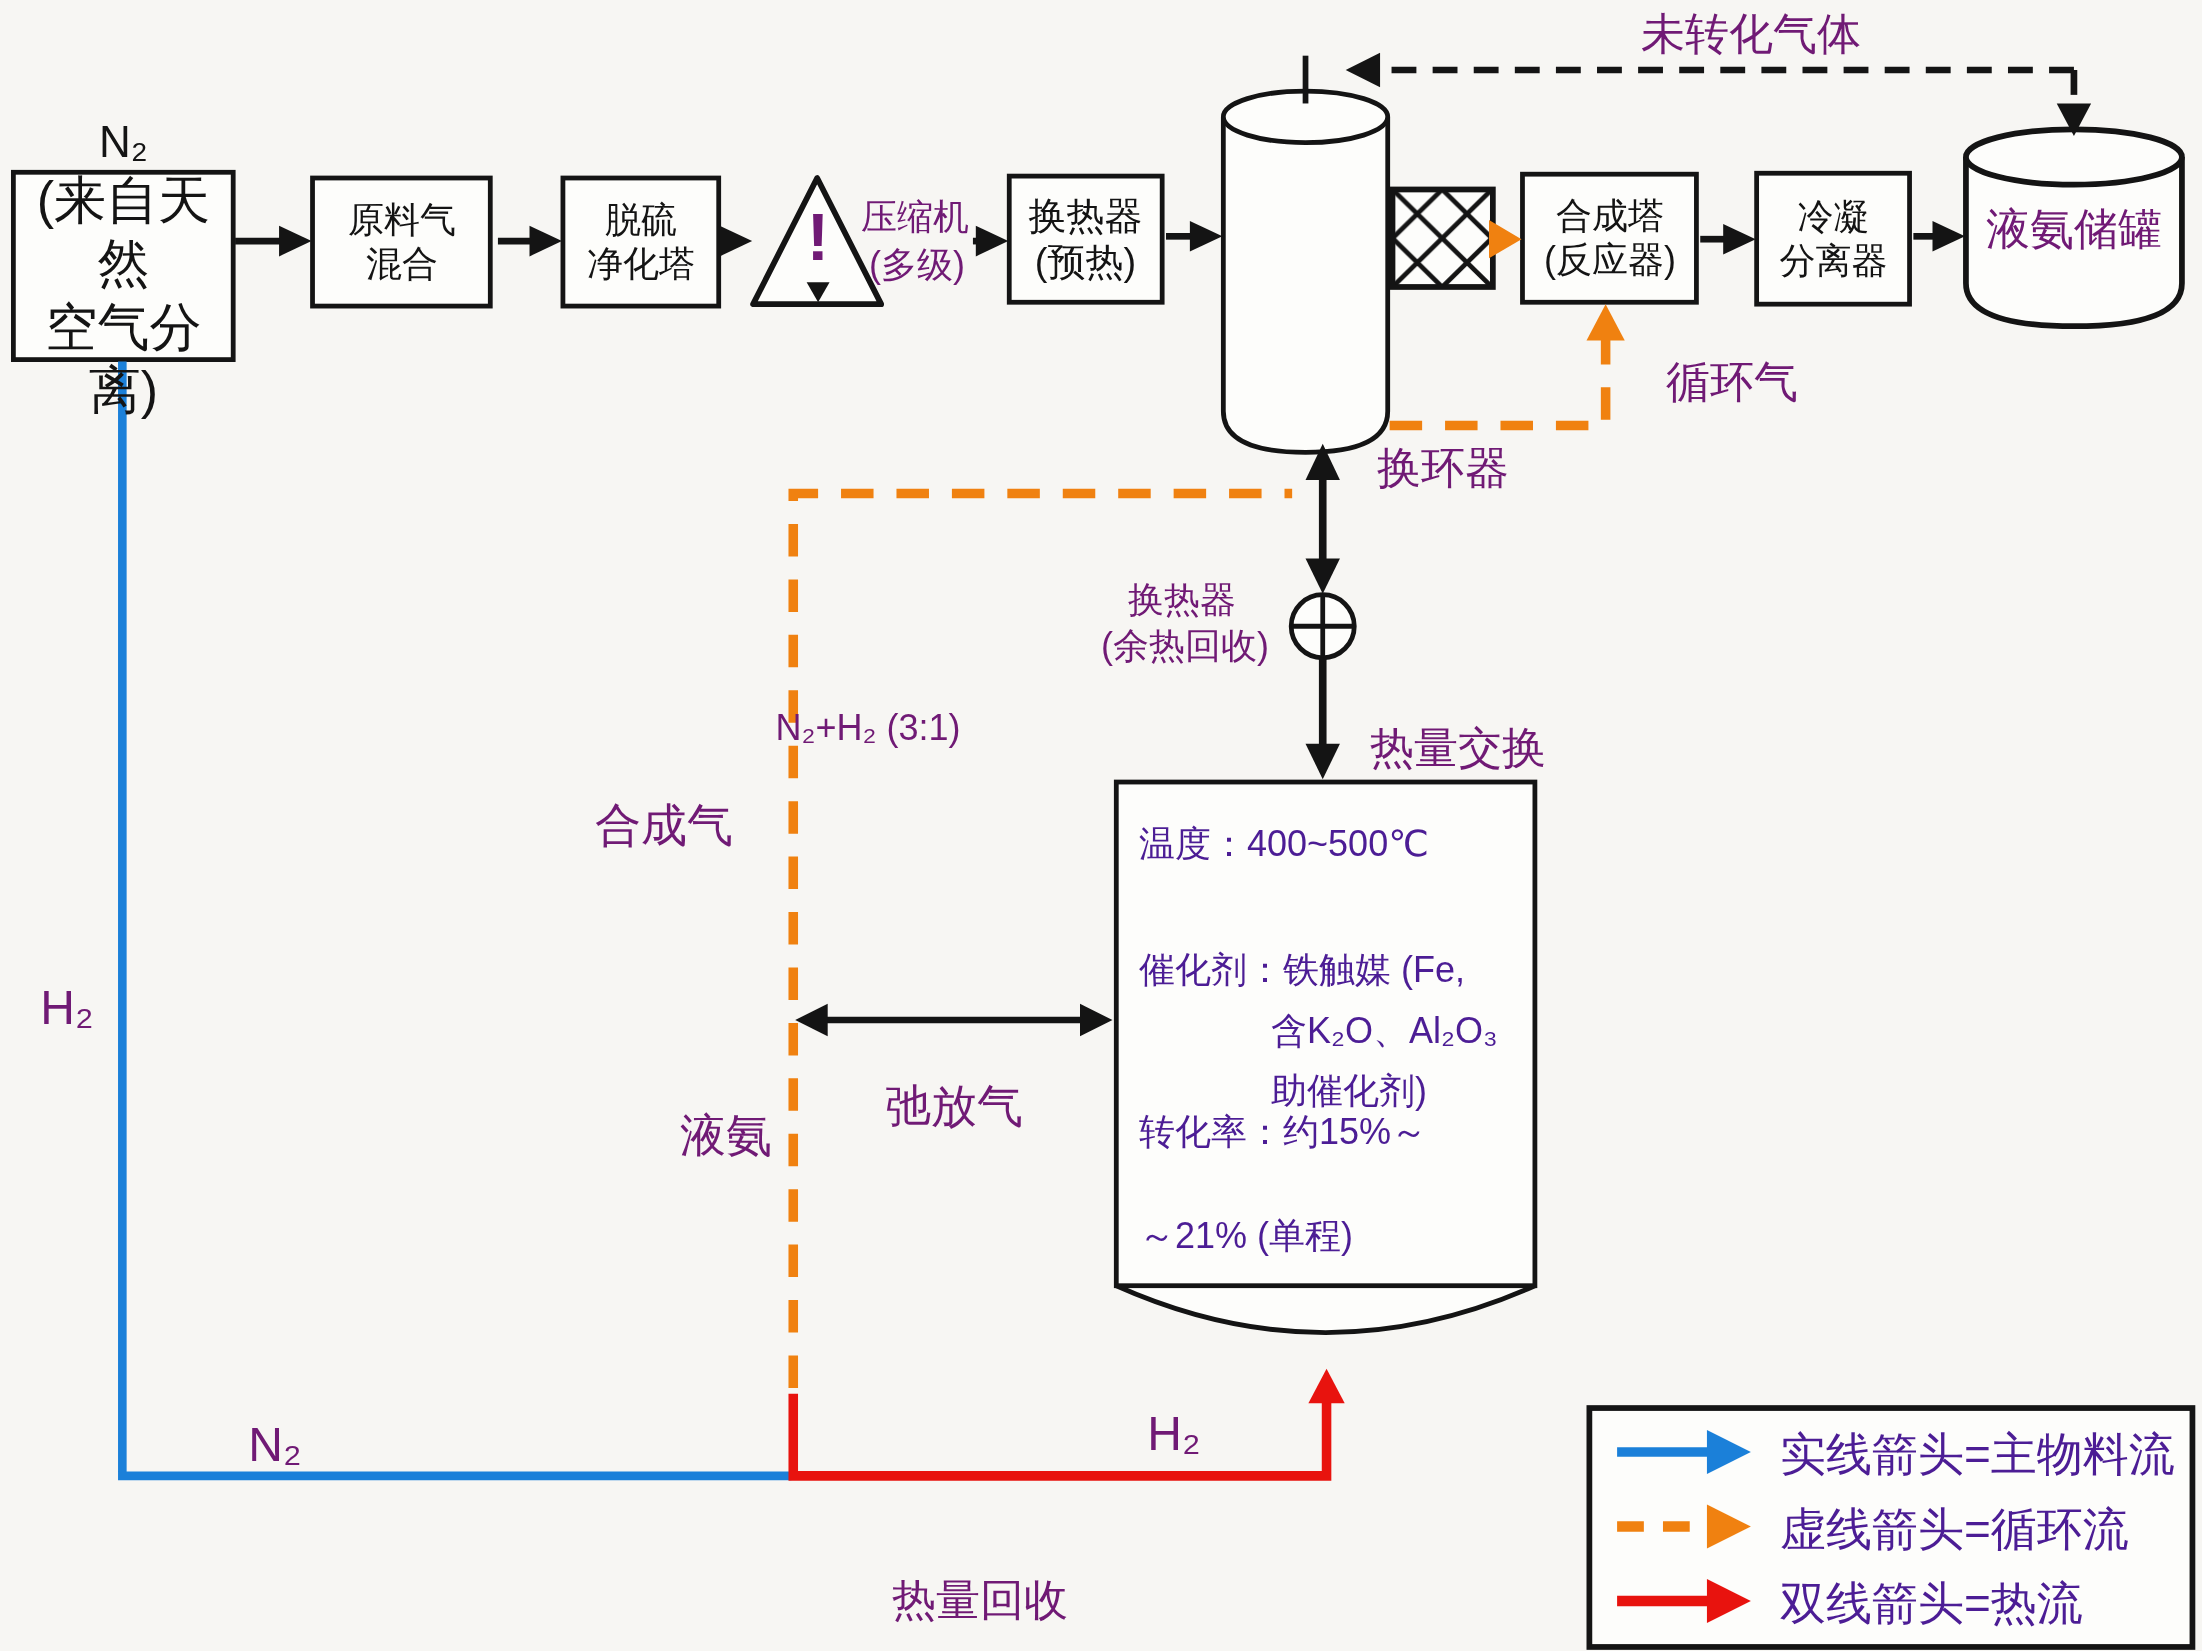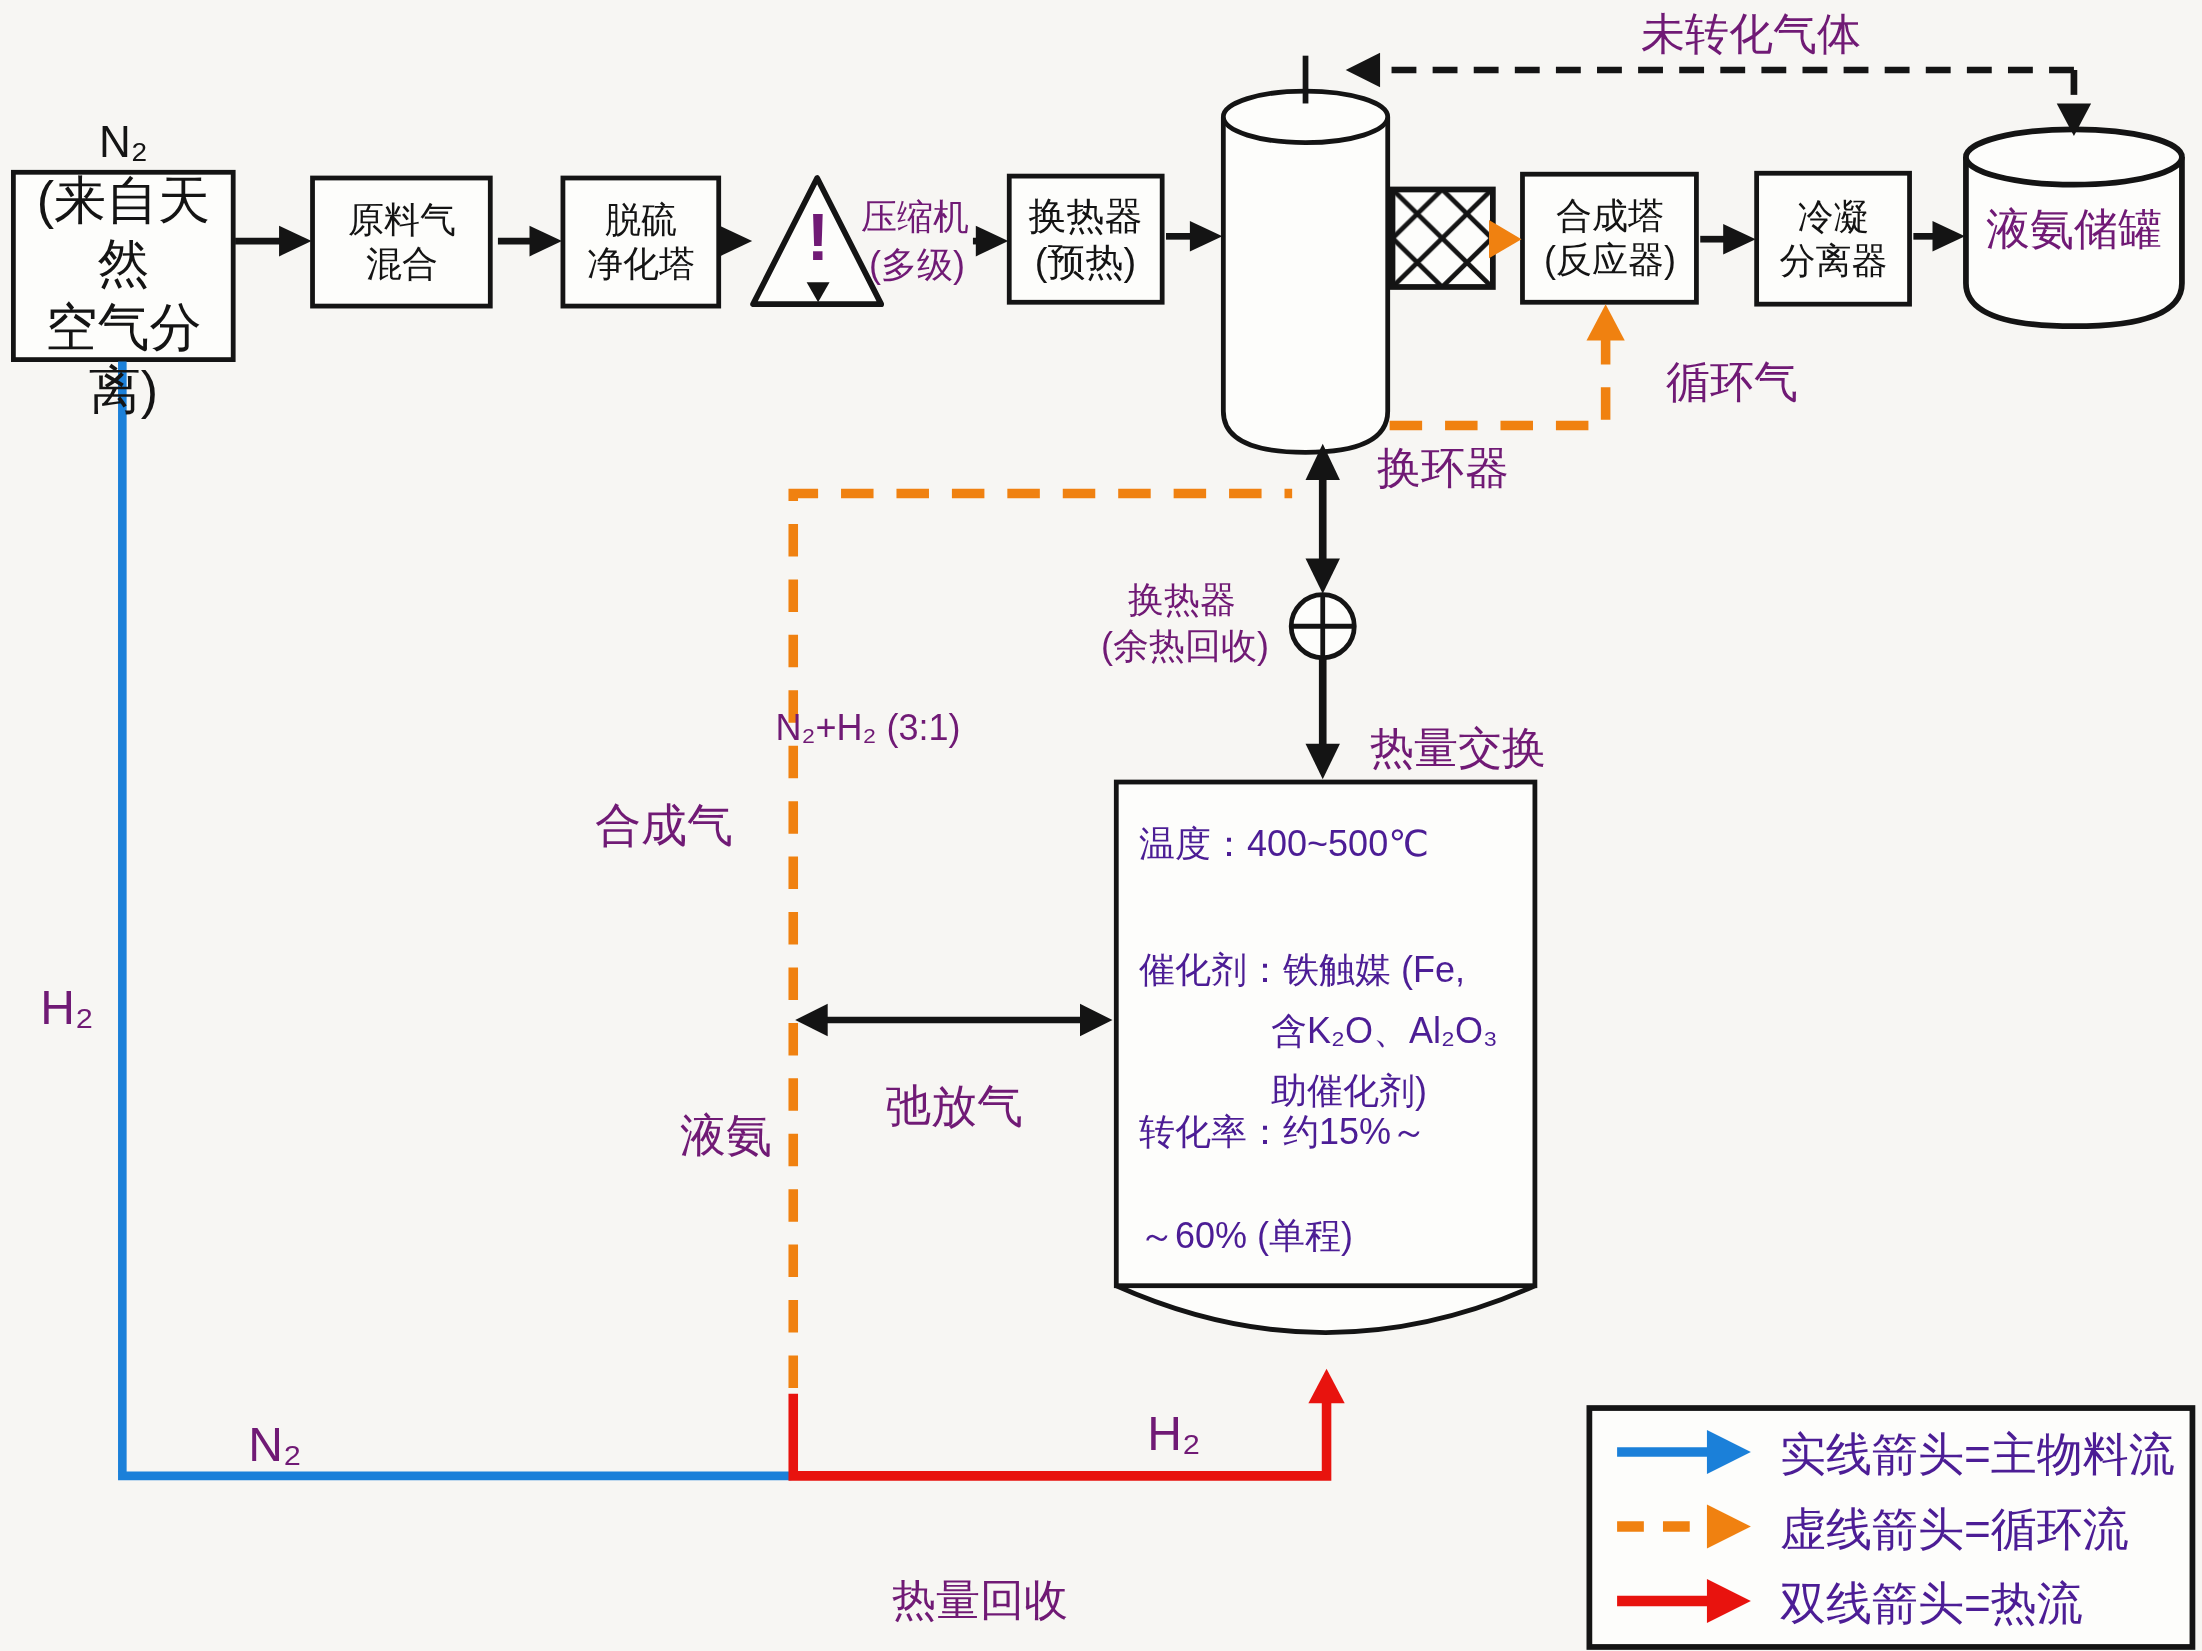--- a/index.html
+++ b/index.html
@@ -181,20 +181,20 @@
   <div class="lbl f50" style="left:67px;top:1008px;">H₂</div>
   <div class="lbl f50" style="left:275px;top:1445px;">N₂</div>
   <div class="lbl f46" style="left:980px;top:1600px;">热量回收</div>
   <div class="lbl f50" style="left:1174px;top:1434px;">H₂</div>
 
   <div class="lbl-left f44" style="left:1139px;top:824px;">温度：400~500℃</div>
   <div class="lbl-left f44" style="left:1139px;top:950px;">催化剂：铁触媒 (Fe,</div>
   <div class="lbl-left f44" style="left:1271px;top:1011px;">含K₂O、Al₂O₃</div>
   <div class="lbl-left f44" style="left:1271px;top:1071px;">助催化剂)</div>
   <div class="lbl-left f44" style="left:1139px;top:1096px;margin-top:16px;">转化率：约15%～</div>
-  <div class="lbl-left f44" style="left:1139px;top:1216px;">～60% (单程)</div>
+  <div class="lbl-left f44" style="left:1139px;top:1216px;">～21% (单程)</div>
 
   <div class="lbl-left f48" style="left:1780px;top:1429px;">实线箭头=主物料流</div>
   <div class="lbl-left f48" style="left:1780px;top:1504px;">虚线箭头=循环流</div>
   <div class="lbl-left f48" style="left:1780px;top:1578px;">双线箭头=热流</div>
 
 </div>
 
 
 </body></html>

